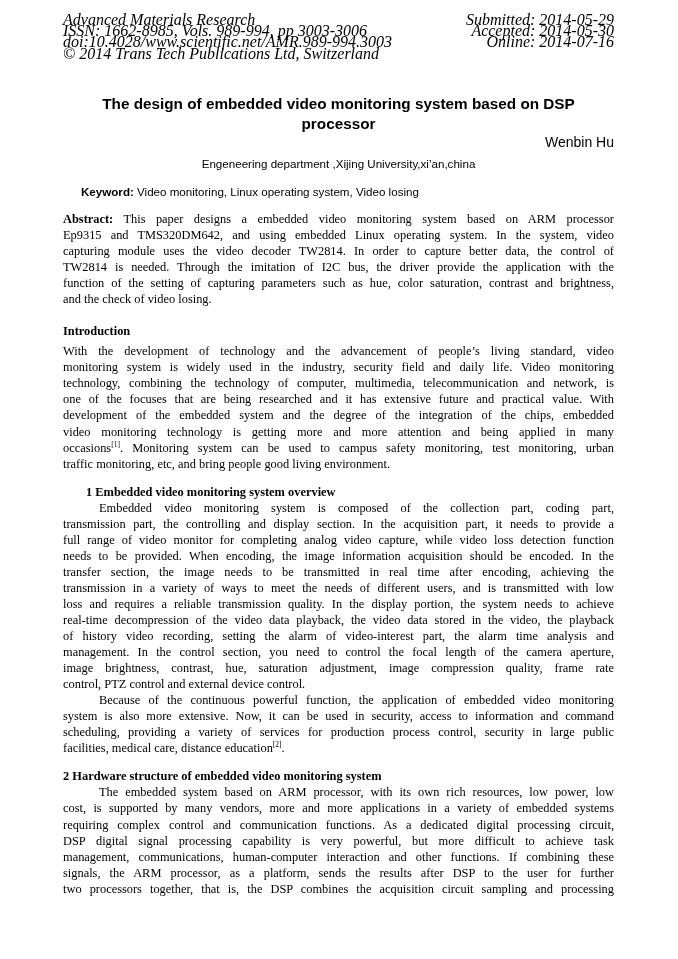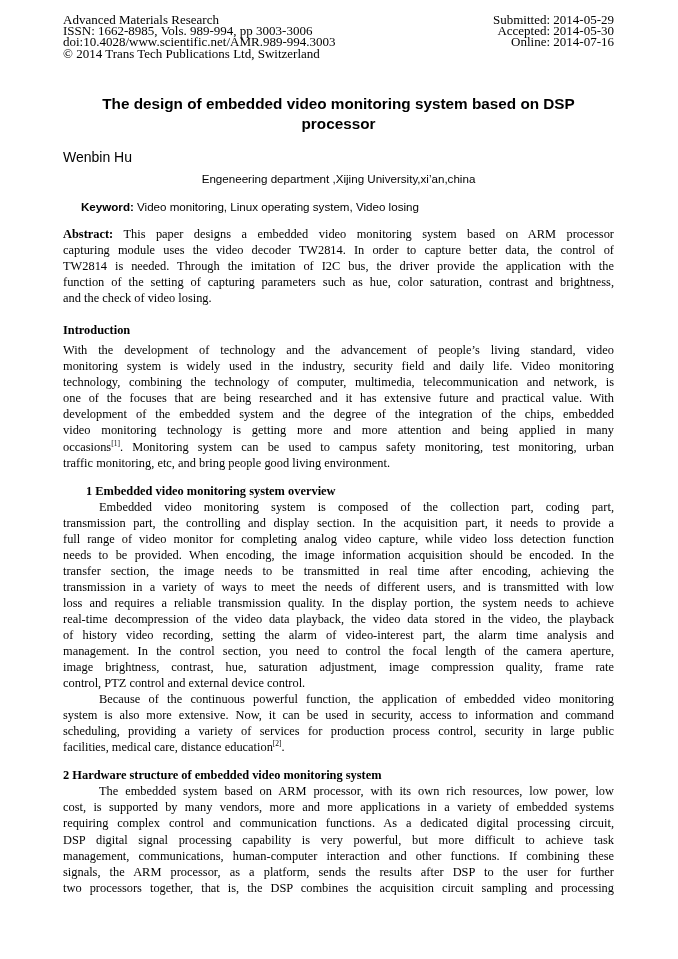--- a/index.html
+++ b/index.html
@@ -1,22 +1,22 @@
 <!DOCTYPE html>
 <html><head>
 <meta charset="utf-8">
 <style>
   html, body { margin: 0; padding: 0; background: #ffffff; }
   body { width: 678px; height: 959px; position: relative; overflow: hidden; color: #000; }
   .page { position: absolute; left: 63px; top: 14px; width: 551px; }
-  .hdr { position: relative; height: 50px; font-family: "Liberation Serif", serif; font-size: 13px; line-height: 11.2px; }
+  .hdr { position: relative; height: 50px; font-family: "Liberation Serif", serif; font-style: italic; font-size: 16px; line-height: 11.2px; }
   .hdr-left { position: absolute; left: 0; top: 0; }
   .hdr-right { position: absolute; right: 0; top: 0; text-align: right; margin-left: 16px; }
   .title { font-family: "Liberation Sans", sans-serif; font-weight: bold; font-size: 15.3px; line-height: 19.5px; text-align: center; margin: 30px 0 0 0; }
-  .author { font-family: "Liberation Sans", sans-serif; font-size: 14px; text-align: left; margin-top: 15px; line-height: 18px; }
+  .author { font-family: "Liberation Sans", sans-serif; font-size: 14px; text-align: right; margin-top: 0; line-height: 18px; }
   .affil { font-family: "Liberation Sans", sans-serif; font-size: 11.6px; text-align: center; margin-top: 6px; line-height: 14px; }
   .keyword { font-family: "Liberation Sans", sans-serif; font-size: 11.6px; margin-top: 14px; line-height: 14px; }
   .keyword b { font-weight: bold; padding-left: 18px; }
   .para { font-family: "Liberation Serif", serif; font-size: 12.4px; line-height: 16.05px; }
   .line { display: block; text-align: justify; text-align-last: justify; white-space: nowrap; height: 16.05px; }
   .line.last { text-align-last: left; }
   .line.indent { padding-left: 36px; }
   .abstract { margin-top: 12px; }
   .heading { font-family: "Liberation Serif", serif; font-weight: bold; font-size: 12.4px; line-height: 16px; }
   .h-intro { margin-top: 16px; }
@@ -51,20 +51,21 @@
 
   <div class="author">Wenbin Hu</div>
   <div class="affil">Engeneering department ,Xijing University,xi’an,china</div>
 
   <div class="keyword">
     <b>Keyword:</b><span> Video monitoring, Linux operating system, Video losing</span>
   </div>
 
   <div class="para abstract">
     <span class="line"><b>Abstract:</b><span> This paper designs a embedded video monitoring system based on ARM processor</span></span>
+    <span class="line">Ep9315 and TMS320DM642, and using embedded Linux operating system. In the system, video</span>
     <span class="line">capturing module uses the video decoder TW2814. In order to capture better data, the control of</span>
     <span class="line">TW2814 is needed. Through the imitation of I2C bus, the driver provide the application with the</span>
     <span class="line">function of the setting of capturing parameters such as hue, color saturation, contrast and brightness,</span>
     <span class="line last">and the check of video losing.</span>
   </div>
 
   <div class="heading h-intro">Introduction</div>
   <div class="para intro">
     <span class="line">With the development of technology and the advancement of people’s living standard, video</span>
     <span class="line">monitoring system is widely used in the industry, security field and daily life. Video monitoring</span>

